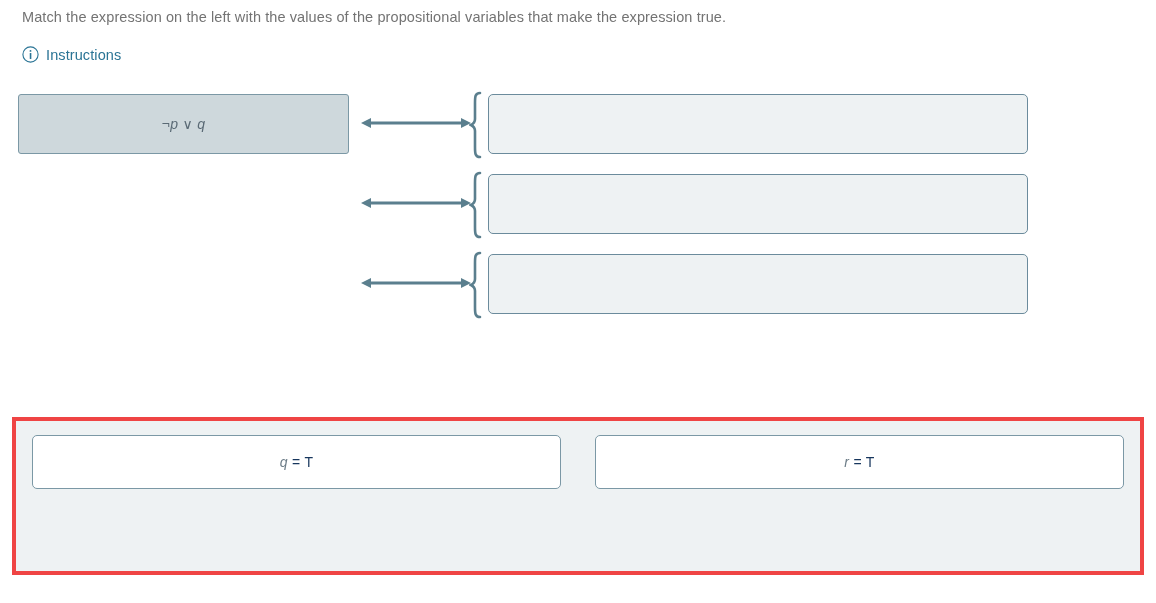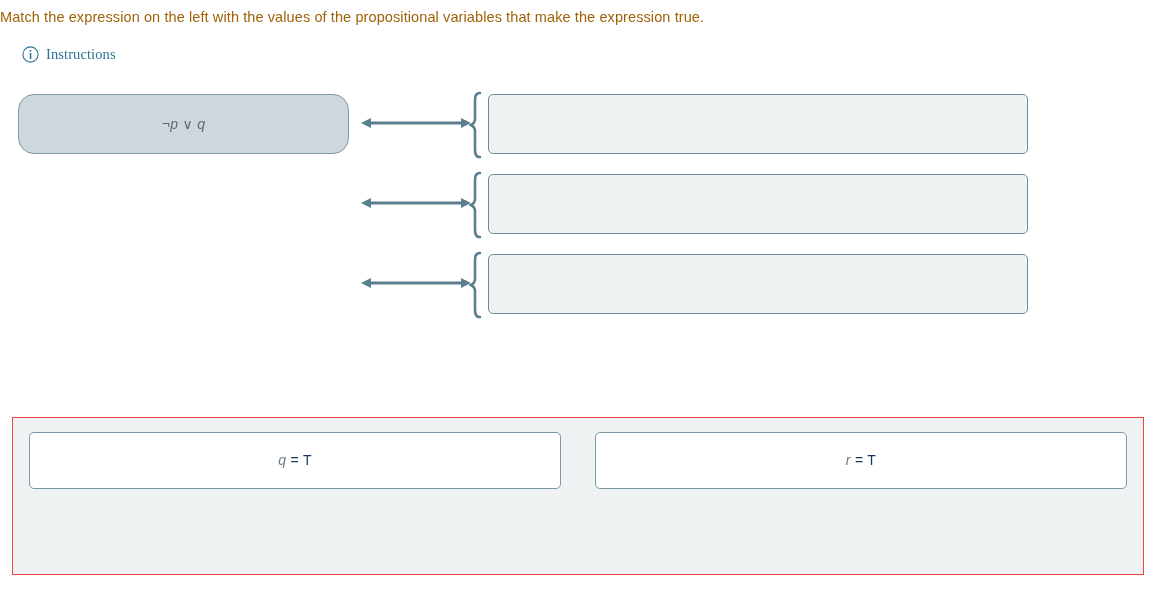--- a/index.html
+++ b/index.html
@@ -11,37 +11,36 @@
     width: 1156px;
     height: 603px;
     font-family: "Liberation Sans", sans-serif;
     -webkit-font-smoothing: antialiased;
     overflow: hidden;
   }
 
   
   .prompt {
     position: absolute;
-    left: 0;
+    left: 22px;
     top: 9px;
     font-size: 14.5px;
-    color: #a16207;
+    color: #737373;
     letter-spacing: .1px;
     white-space: nowrap;
   }
 
   .instructions-row {
     position: absolute;
     left: 22px;
     top: 46px;
     display: flex;
     align-items: center;
     gap: 7px;
     cursor: pointer;
-    font-family: Liberation Serif, serif;
   }
   .info-icon {
     width: 17px;
     height: 17px;
     display: block;
   }
   .instructions-label {
     font-size: 14.5px;
     color: #2a7495;
     letter-spacing: .1px;
@@ -62,21 +61,21 @@
 
   .expr-tile {
     position: absolute;
     left: 18px;
     top: 0;
     width: 331px;
     height: 60px;
     box-sizing: border-box;
     background: #ced8dc;
     border: 1px solid #7b98a5;
-    border-radius: 16px;
+    border-radius: 3px;
     display: flex;
     align-items: center;
     justify-content: center;
     cursor: move;
   }
   .expr-text {
     font-size: 14px;
     color: #5a6a75;
     letter-spacing: .3px;
   }
@@ -136,21 +135,21 @@
 
   
   .bank {
     position: absolute;
     left: 12px;
     top: 417px;
     width: 1132px;
     height: 158px;
     box-sizing: border-box;
     background: #eef2f3;
-    border: 1px solid #ef4444;
+    border: 4px solid #ef4444;
     padding: 14px 16px;
     display: grid;
     grid-template-columns: 1fr 1fr;
     grid-template-rows: 1fr 1fr;
     column-gap: 34px;
     row-gap: 15px;
   }
   .bank-tile {
     background: #ffffff;
     border: 1px solid #7b98a5;

